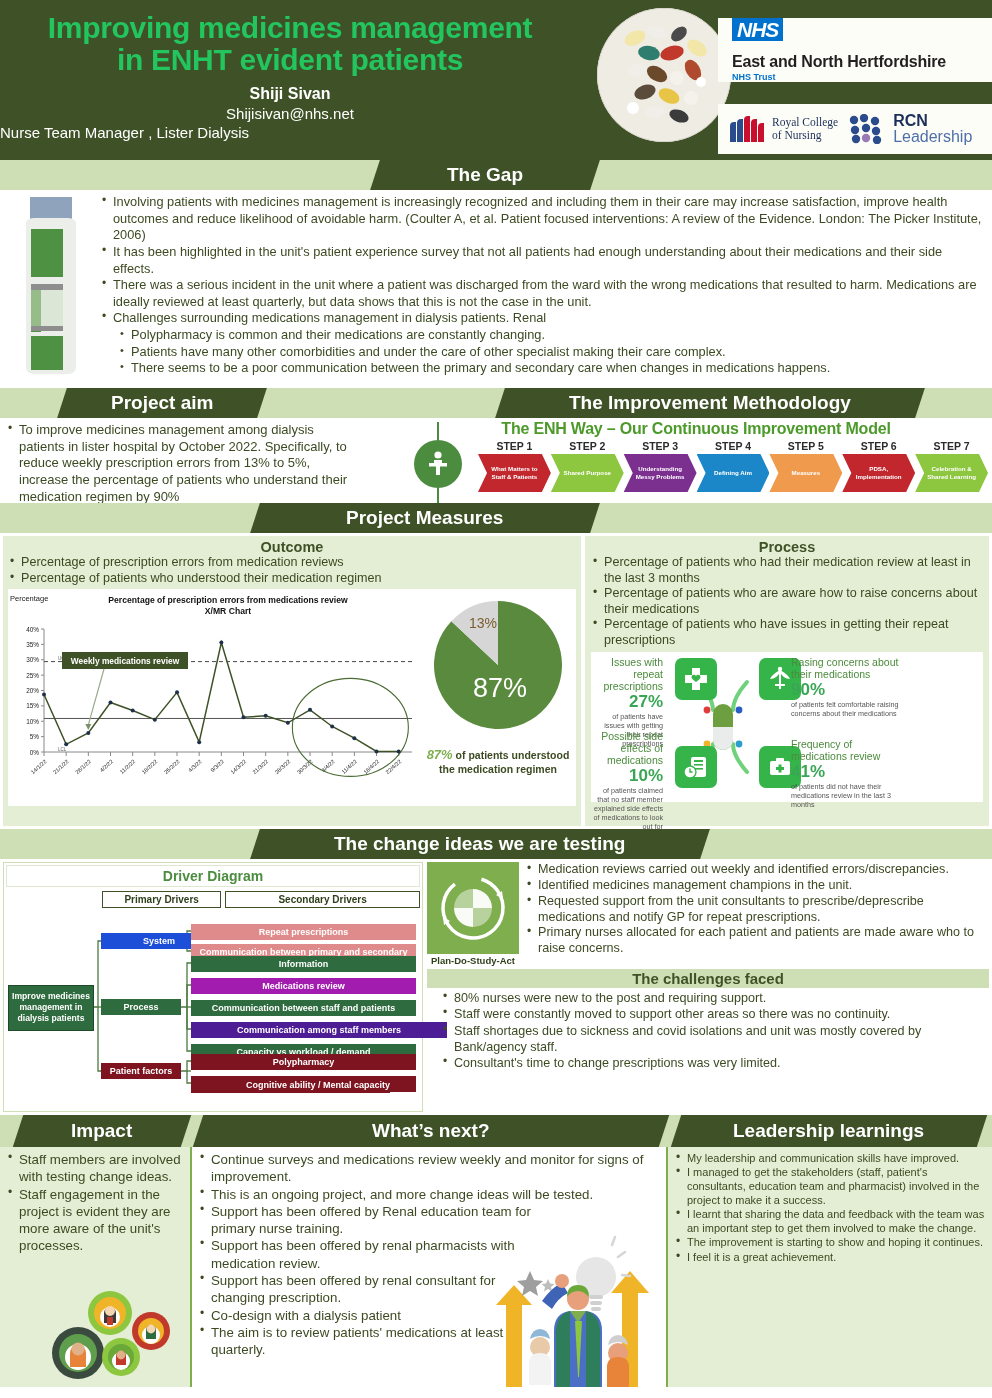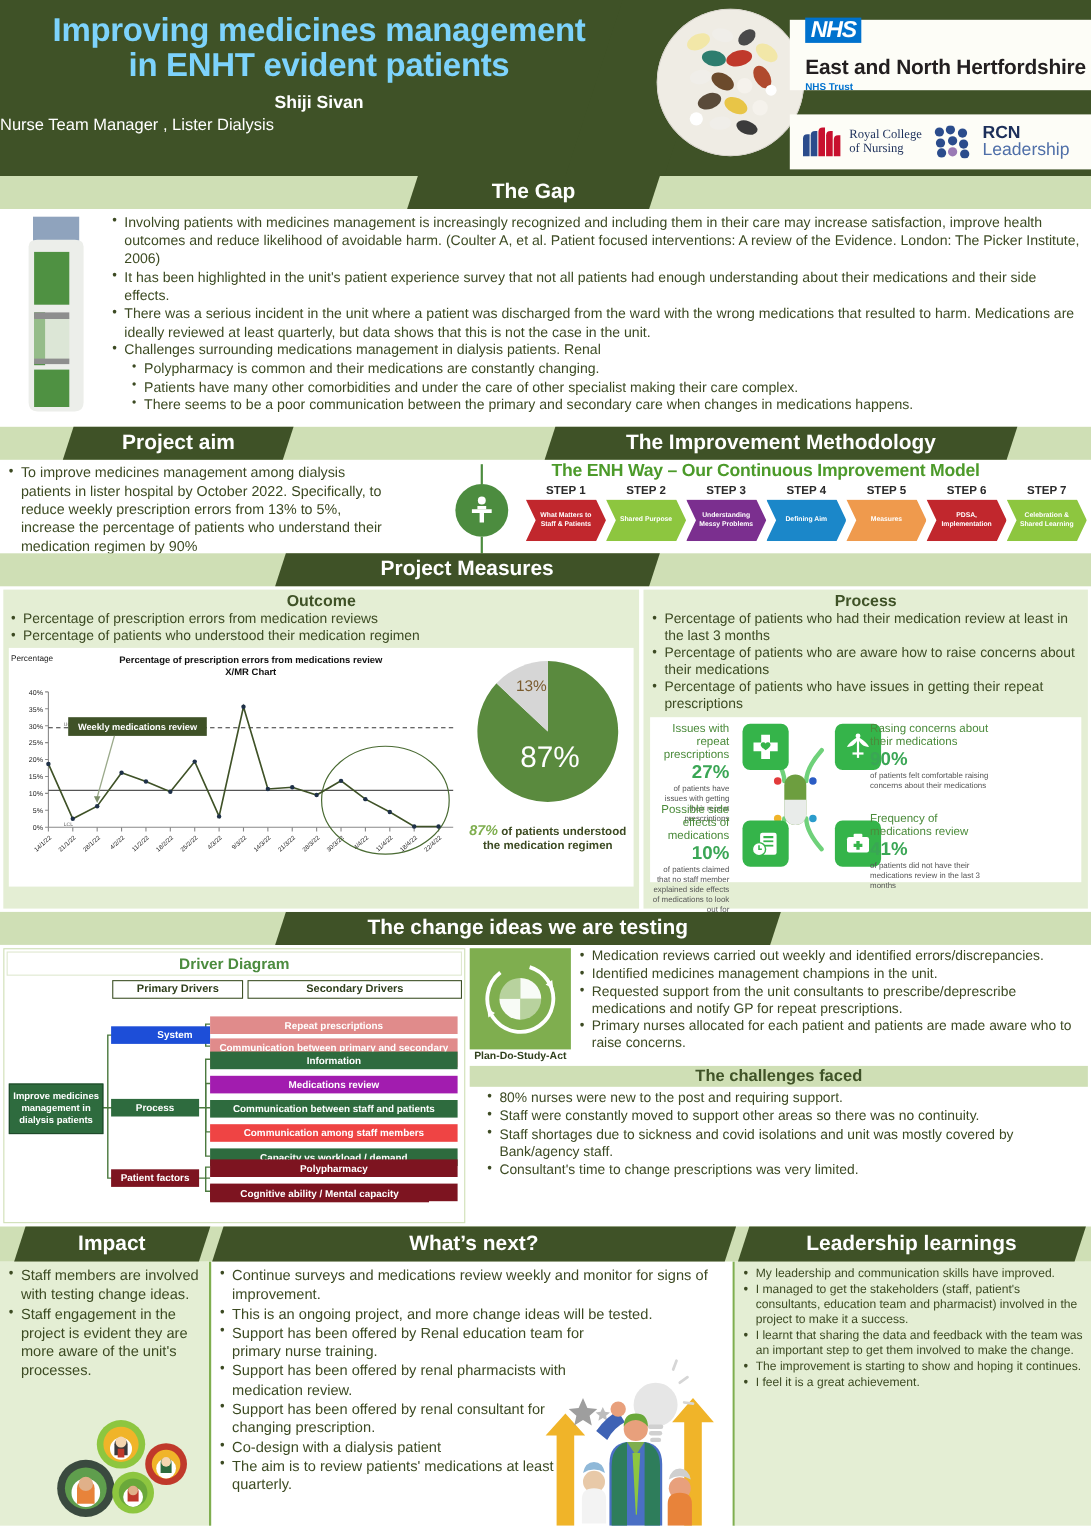--- a/index.html
+++ b/index.html
@@ -10,21 +10,21 @@
     color: #3c4a22;
     overflow: hidden;
   }
   #poster { position: relative; width: 992px; height: 1398px; background:#fff; }
 
   
   .header {
     position: relative; height: 160px; background: #3f5227; overflow: hidden;
   }
   .header-title {
-    color: #7dd3fc; font-weight: bold; font-size: 30px; line-height: 1.08;
+    color: #22c55e; font-weight: bold; font-size: 30px; line-height: 1.08;
     text-align: center; padding-top: 12px; width: 580px; letter-spacing: -0.3px;
   }
   .header-author { color:#fff; font-weight:bold; font-size:16px; text-align:center; width:580px; margin-top:8px;}
   .header-email  { color:#fff; font-size:15px; text-align:center; width:580px; margin-top:2px;}
   .header-role   { color:#fff; font-size:15px; text-align:left; width:580px; margin-top:2px;}
 
   .pill-photo {
     position:absolute; left:597px; top:8px; width:134px; height:134px;
     border-radius:50%; background:#f3f0ea; overflow:hidden;
     box-shadow: inset 0 0 0 1px #d8d4cc;
@@ -36,21 +36,21 @@
   }
   .logo-box {
     position:absolute; background:#fdfdf7; display:flex; align-items:center;
   }
   .nhs-logo-box { left:718px; top:18px; width:274px; height:64px; padding-left:14px; flex-direction:column; align-items:flex-start; justify-content:center;}
   .nhs-badge {
     background:#0072ce; color:#fff; font-weight:bold; font-style:italic;
     font-size:21px; padding:0 5px; letter-spacing:-1px; line-height:1.12;
     font-family:"Liberation Sans", sans-serif;
   }
-  .nhs-trustname { color:#231f20; font-weight:bold; font-size:19px; margin-top:12px; letter-spacing:-0.2px;}
+  .nhs-trustname { color:#231f20; font-weight:bold; font-size:16px; margin-top:12px; letter-spacing:-0.2px;}
   .nhs-trustsub { color:#0072ce; font-weight:bold; font-size:9px; margin-top:1px;}
 
   .rcn-logo-box { left:718px; top:104px; width:274px; height:50px; padding-left:10px; }
   .rcn-mark { width:38px; height:30px; position:relative; flex:none; margin-right:6px;}
   .rcn-text { font-family:"Liberation Serif", serif; font-size:11.5px; color:#1c2f5a; line-height:1.12; }
   .rcn2 { display:flex; align-items:center; margin-left:10px;}
   .rcn2-dots { width:40px; height:30px; position:relative; margin-right:5px;}
   .rcn2-text-1 { color:#1c2f5a; font-weight:bold; font-size:16px; line-height:1;}
   .rcn2-text-2 { color:#4f6fa8; font-size:16px; line-height:1.05;}
 
@@ -150,20 +150,21 @@
 
 <div id="poster">
 
   <div class="header">
     <div class="header-slant"></div>
     <div class="header-title">
       <div>Improving medicines management</div>
       <div>in ENHT evident patients</div>
     </div>
     <div class="header-author">Shiji Sivan</div>
+    <div class="header-email">Shijisivan@nhs.net</div>
     <div class="header-role">Nurse Team Manager , Lister Dialysis</div>
 
     <div class="pill-photo">
       <svg width="134" height="134" viewBox="0 0 134 134">
         <circle cx="67" cy="67" r="66" fill="#efece4"></circle>
         <g>
           <ellipse cx="38" cy="30" rx="11" ry="7" fill="#f2e7a8" transform="rotate(-25 38 30)"></ellipse>
           <ellipse cx="60" cy="24" rx="10" ry="6" fill="#f0eee9" transform="rotate(15 60 24)"></ellipse>
           <ellipse cx="82" cy="26" rx="9" ry="6" fill="#4a4a4a" transform="rotate(-40 82 26)"></ellipse>
           <ellipse cx="100" cy="40" rx="11" ry="7" fill="#f2e7a8" transform="rotate(35 100 40)"></ellipse>
@@ -561,28 +562,28 @@
         <div class="dd-node" style="position:absolute; left:95px; top:22px; width:90px; background:#1d4ed8;padding-left:26px;">System</div>
         <div class="dd-node" style="position:absolute; left:95px; top:88px; width:80px; background:#2e6b3e;">Process</div>
         <div class="dd-node" style="position:absolute; left:95px; top:152px; width:80px; background:#7d1420;">Patient factors</div>
 
         <div class="dd-node" style="position:absolute; left:185px; top:13px; width:225px; background:#e08b8b;">Repeat prescriptions</div>
         <div class="dd-node" style="position:absolute; left:185px; top:33px; width:225px; background:#e08b8b;">Communication between primary and secondary care</div>
 
         <div class="dd-node" style="position:absolute; left:185px; top:45px; width:225px; background:#2e6b3e;">Information</div>
         <div class="dd-node" style="position:absolute; left:185px; top:67px; width:225px; background:#a21caf;">Medications review</div>
         <div class="dd-node" style="position:absolute; left:185px; top:89px; width:225px; background:#2e6b3e;">Communication between staff and patients</div>
-        <div class="dd-node" style="position:absolute; left:185px; top:111px; width:225px; background:#ef4444;">Communication among staff members</div>
+        <div class="dd-node" style="position:absolute; left:185px; top:111px; width:256px; background:#4c1d95;">Communication among staff members</div>
         <div class="dd-node" style="position:absolute; left:185px; top:133px; width:225px; background:#2e6b3e;">Capacity vs workload / demand</div>
 
         <div class="dd-node" style="position:absolute; left:185px; top:143px; width:225px; background:#7d1420;">Polypharmacy</div>
         <div class="dd-node" style="position:absolute; left:185px; top:165px; width:225px; background:#7d1420;">Complexity of care</div>
 
       </div>
-      <div class="dd-node" style="position:relative; left:185px; top:-22px; width:199px; background:#7d1420;">Cognitive ability / Mental capacity</div>
+      <div class="dd-node" style="position:relative; left:185px; top:-22px; width:199px; background:#7d1420;text-align:right;">Cognitive ability / Mental capacity</div>
     </div>
 
     <div class="right-change">
       <div class="pdsa-row">
         <div class="pdsa-logo">
           <div class="pdsa-sq">
             <svg width="70" height="70" viewBox="0 0 70 70">
               <circle cx="35" cy="35" r="30" fill="none" stroke="#fff" stroke-width="3.5" stroke-dasharray="140 28" transform="rotate(-35 35 35)"></circle>
               <path d="M58 22 l6 -4 l1 8 z" fill="#fff"></path>
               <path d="M12 48 l-6 4 l-1 -8 z" fill="#fff"></path>

